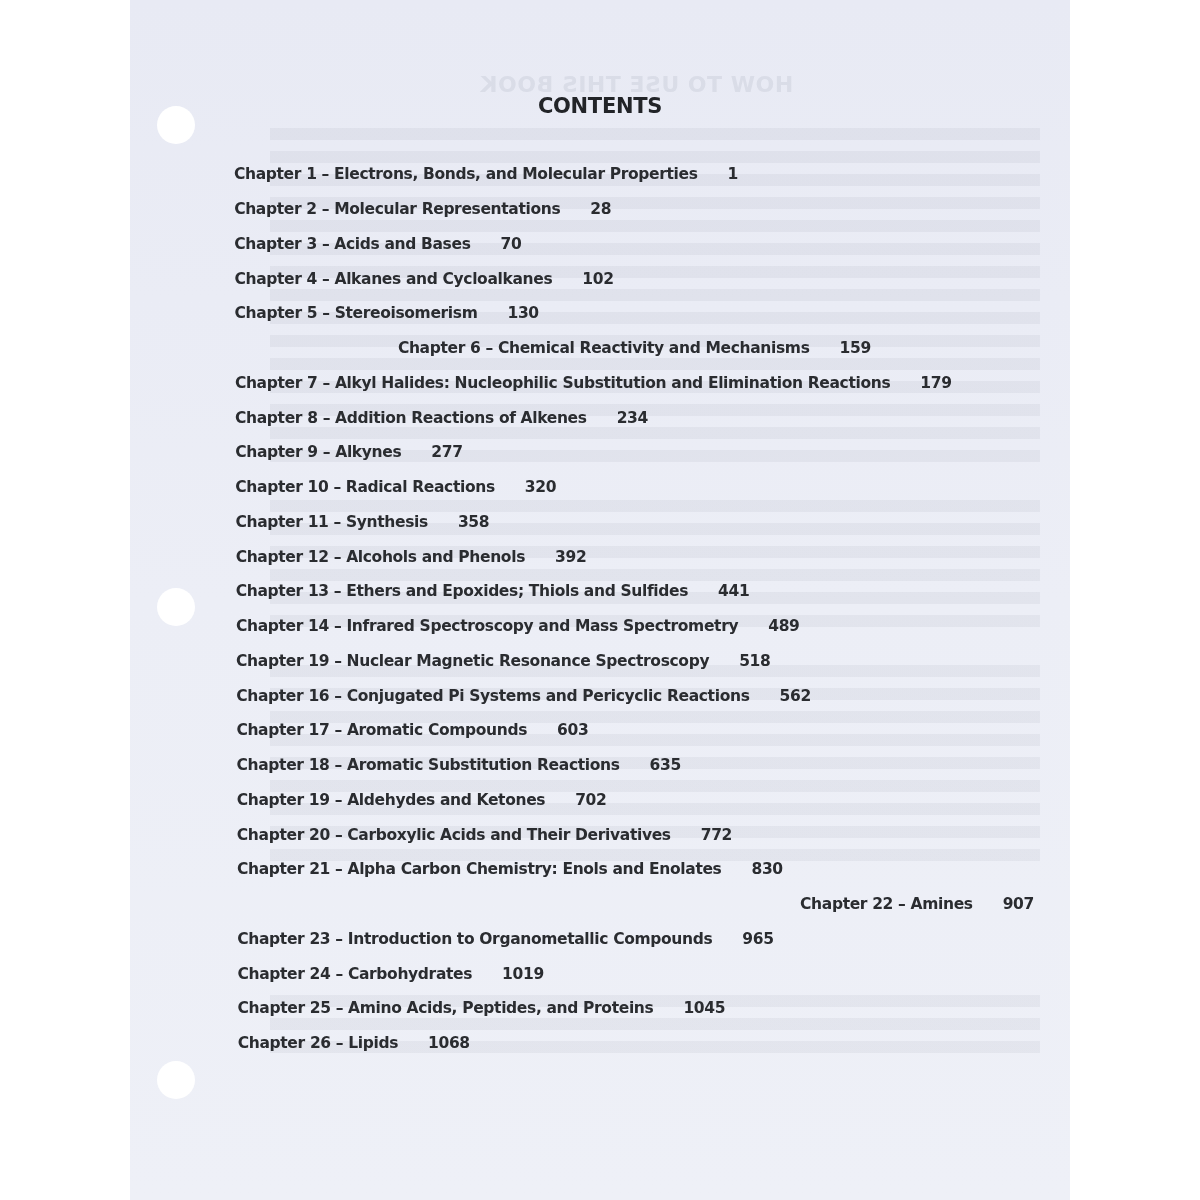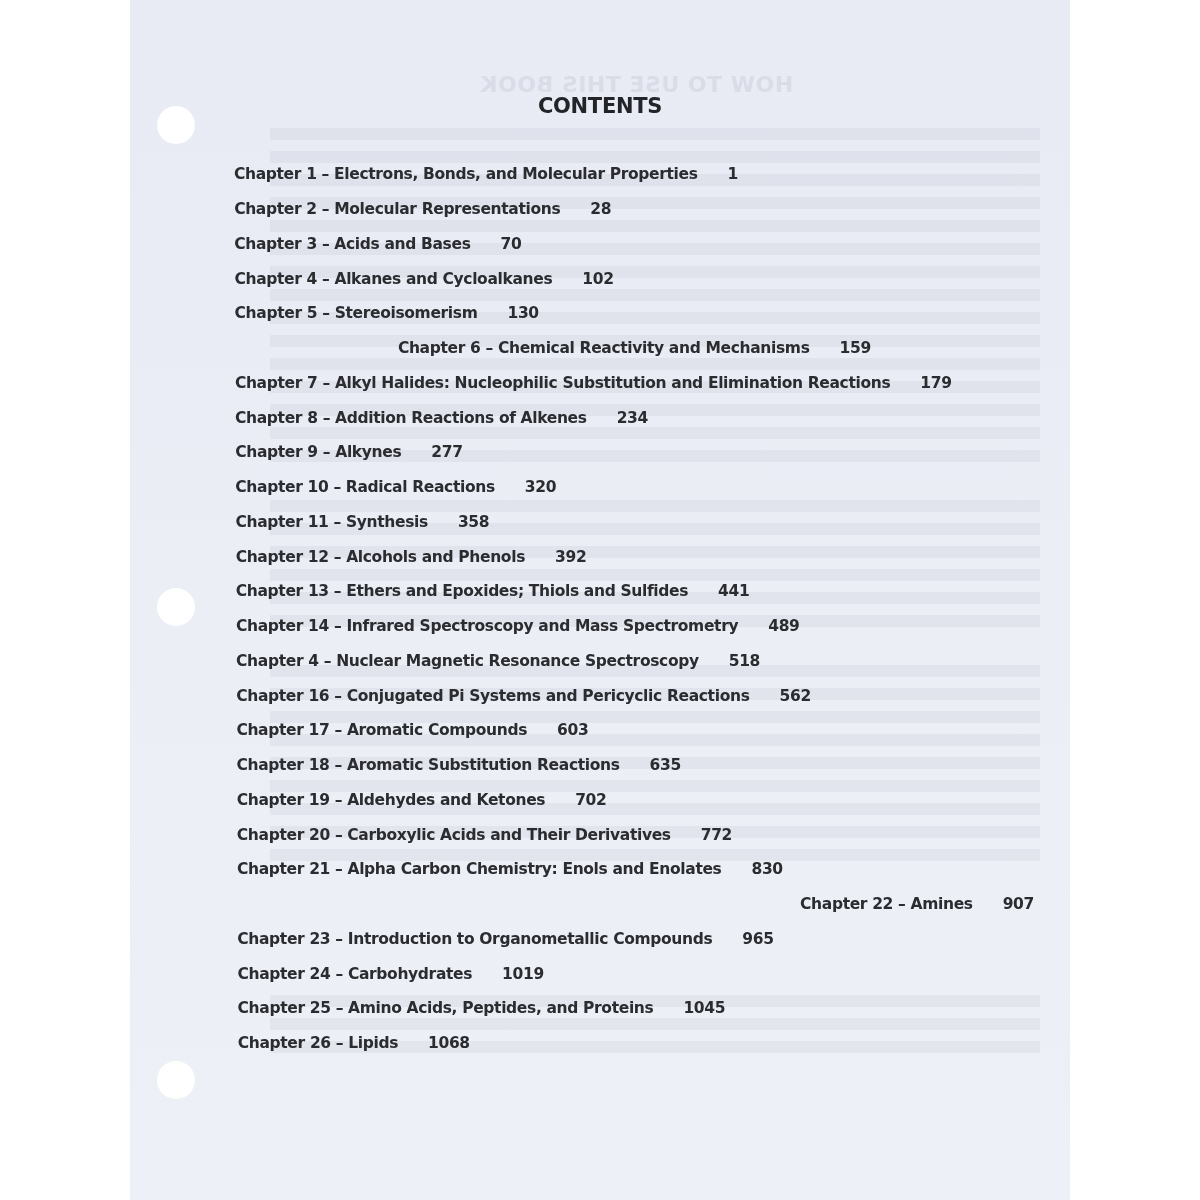--- a/index.html
+++ b/index.html
@@ -101,21 +101,21 @@
       </div>
       <div class="toc-row" style="padding-left: 1.8px;">
         <span>Chapter 13 – Ethers and Epoxides; Thiols and Sulfides</span>
         <span class="page-num">441</span>
       </div>
       <div class="toc-row" style="padding-left: 1.95px;">
         <span>Chapter 14 – Infrared Spectroscopy and Mass Spectrometry</span>
         <span class="page-num">489</span>
       </div>
       <div class="toc-row" style="padding-left: 2.1px;">
-        <span>Chapter 4 – Nuclear Magnetic Resonance Spectroscopy</span>
+        <span>Chapter 19 – Nuclear Magnetic Resonance Spectroscopy</span>
         <span class="page-num">518</span>
       </div>
       <div class="toc-row" style="padding-left: 2.25px;">
         <span>Chapter 16 – Conjugated Pi Systems and Pericyclic Reactions</span>
         <span class="page-num">562</span>
       </div>
       <div class="toc-row" style="padding-left: 2.4px;">
         <span>Chapter 17 – Aromatic Compounds</span>
         <span class="page-num">603</span>
       </div>

